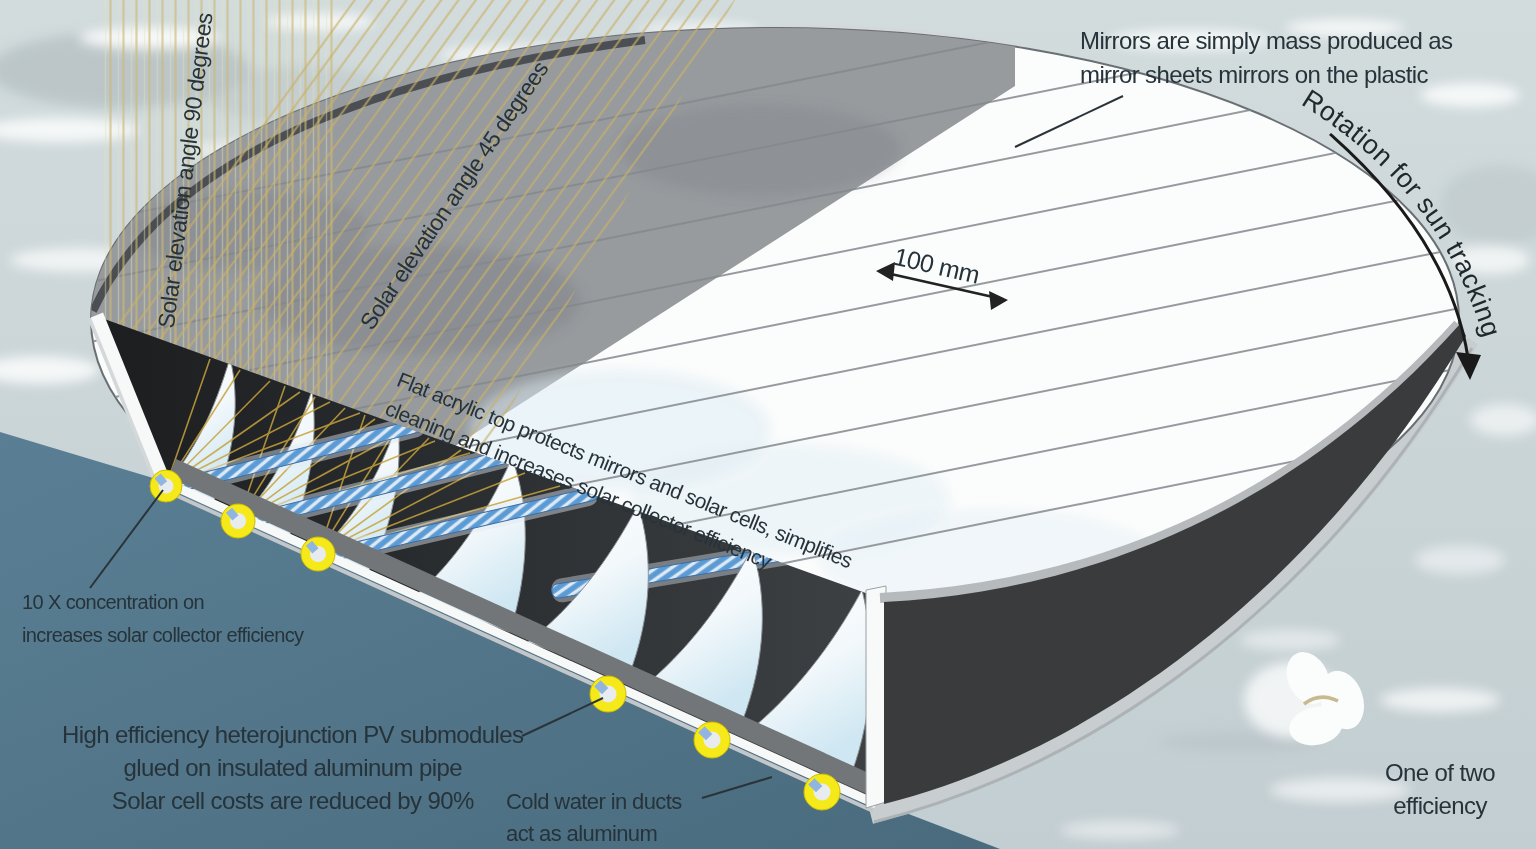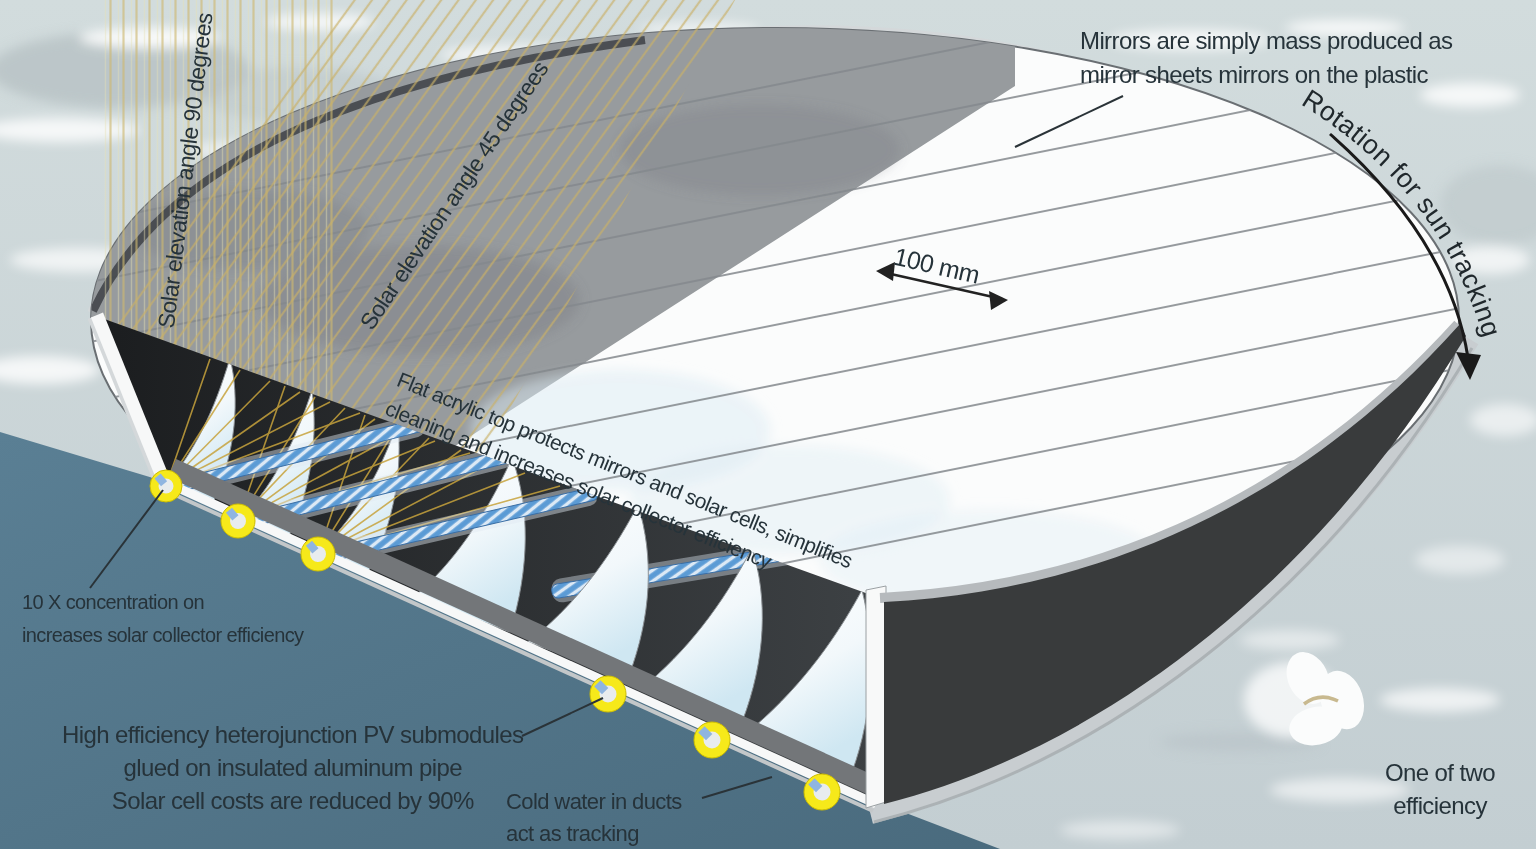--- a/index.html
+++ b/index.html
@@ -279,21 +279,21 @@
 </div>
 
 <div class="ann" id="ann-pv" style="left:62px;top:718px;line-height:33px;font-size:24px;text-align:center;">
   <span class="ln">High efficiency heterojunction PV submodules</span>
   <span class="ln">glued on insulated aluminum pipe</span>
   <span class="ln">Solar cell costs are reduced by 90%</span>
 </div>
 
 <div class="ann" id="ann-coldwater" style="left:506px;top:786px;line-height:32px;font-size:22px;">
   <span class="ln">Cold water in ducts</span>
-  <span class="ln">act as tracking</span>
+  <span class="ln">act as aluminum</span>
 </div>
 
 <div class="ann" id="ann-propellers" style="left:1380px;top:726px;font-size:24px;margin-top:30px;">
   <span class="ln">One of two</span>
   <span class="ln">efficiency</span>
 </div>
 
 <div class="ann rot" id="ann-dimension" style="left:898px;top:240px;transform:rotate(13deg);">100 mm</div>
 </div>
 

